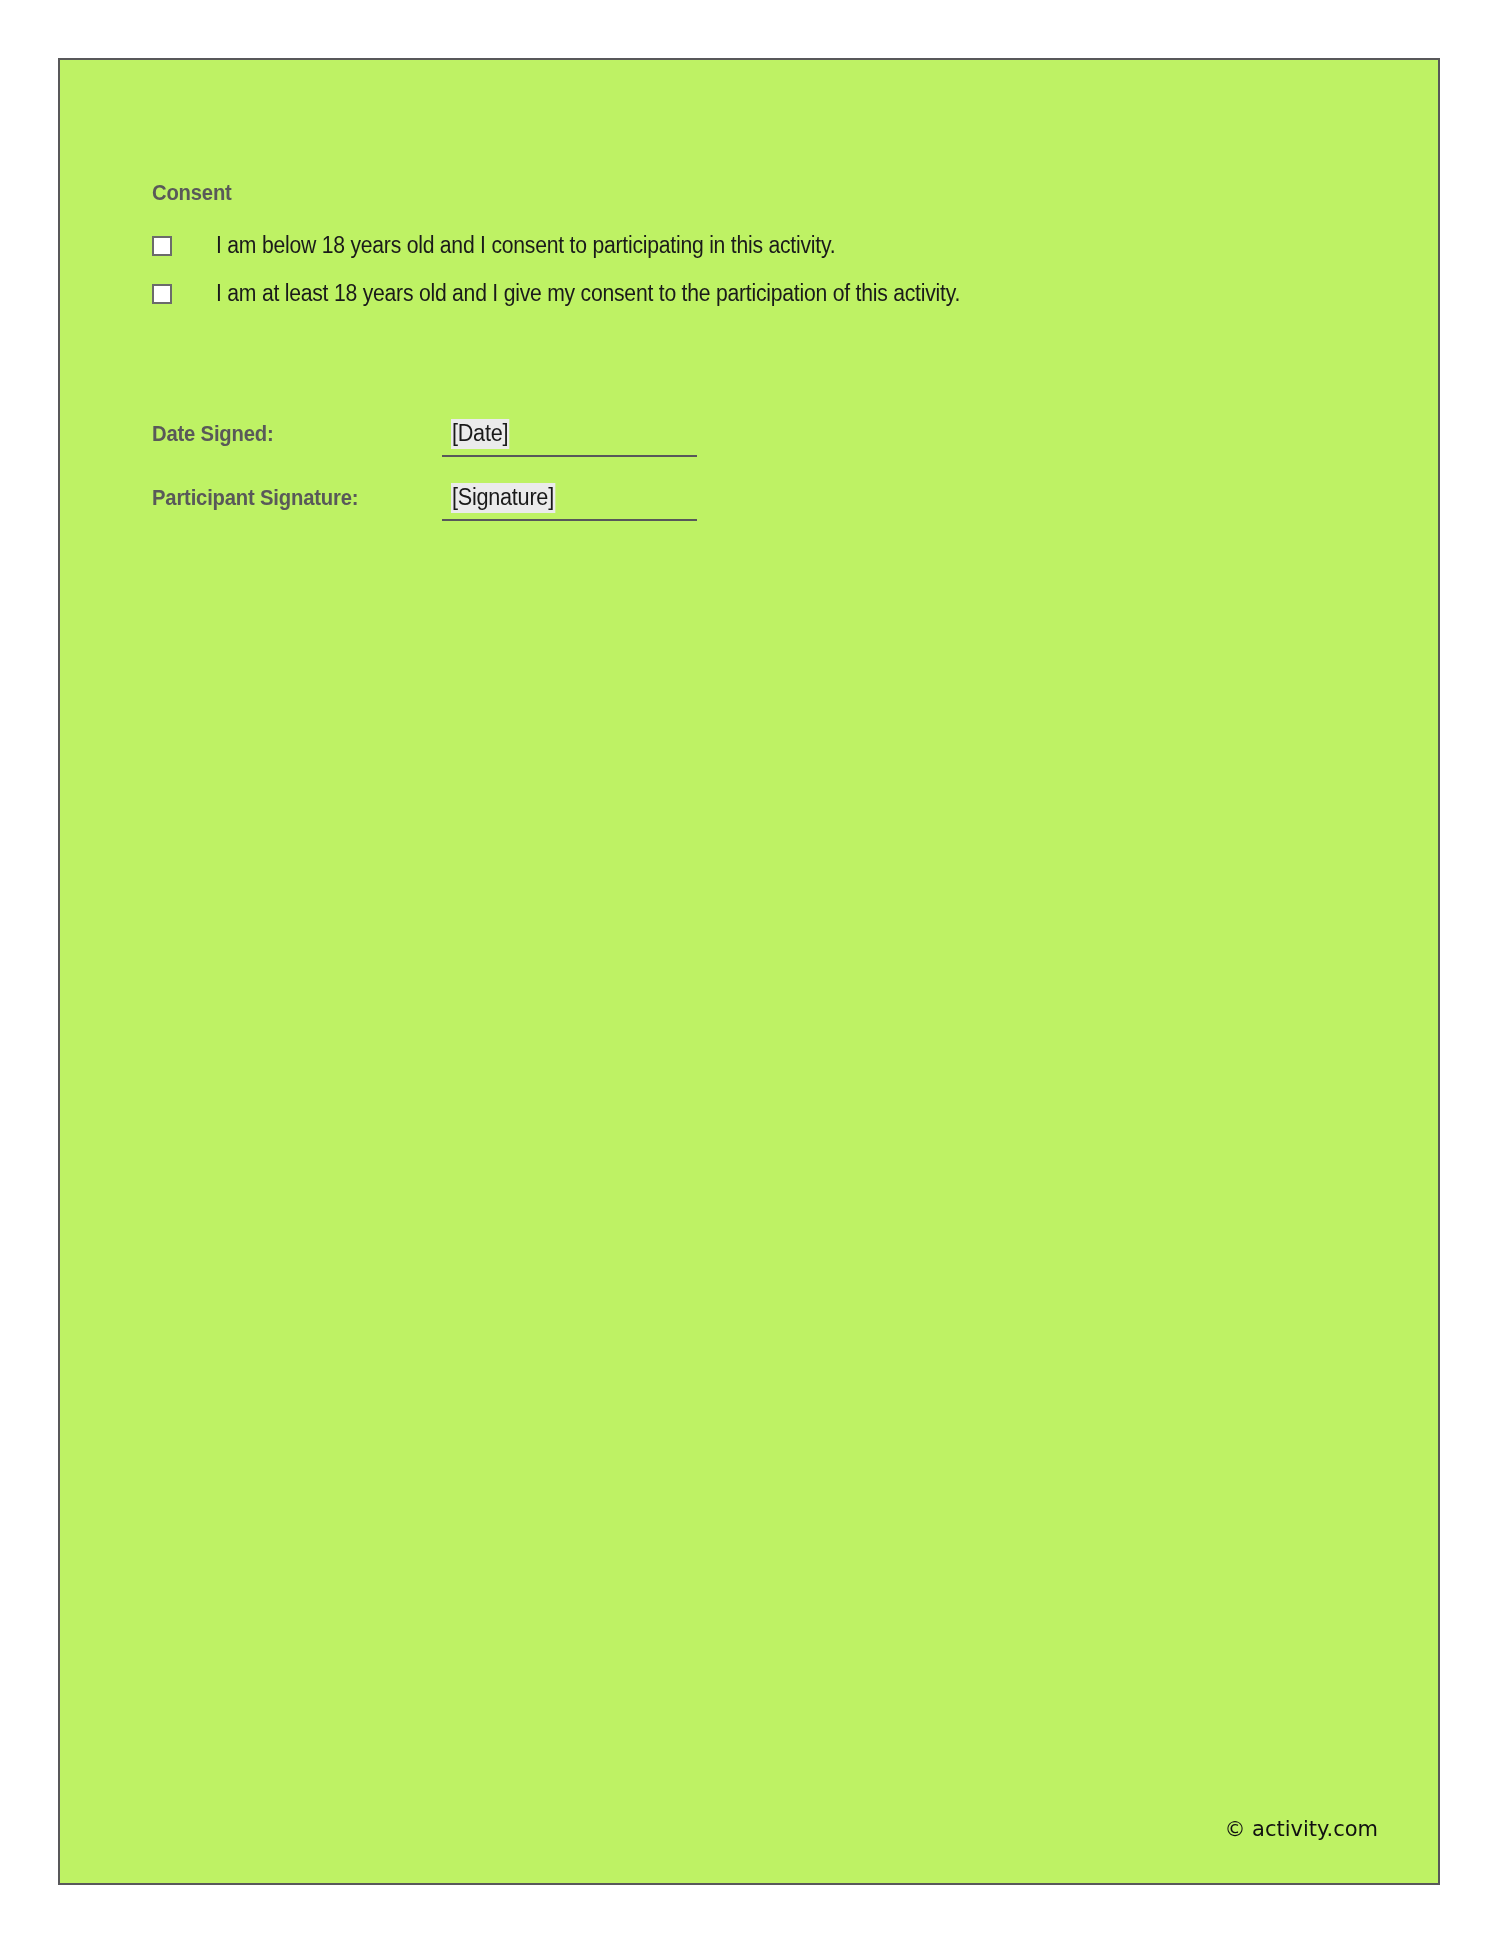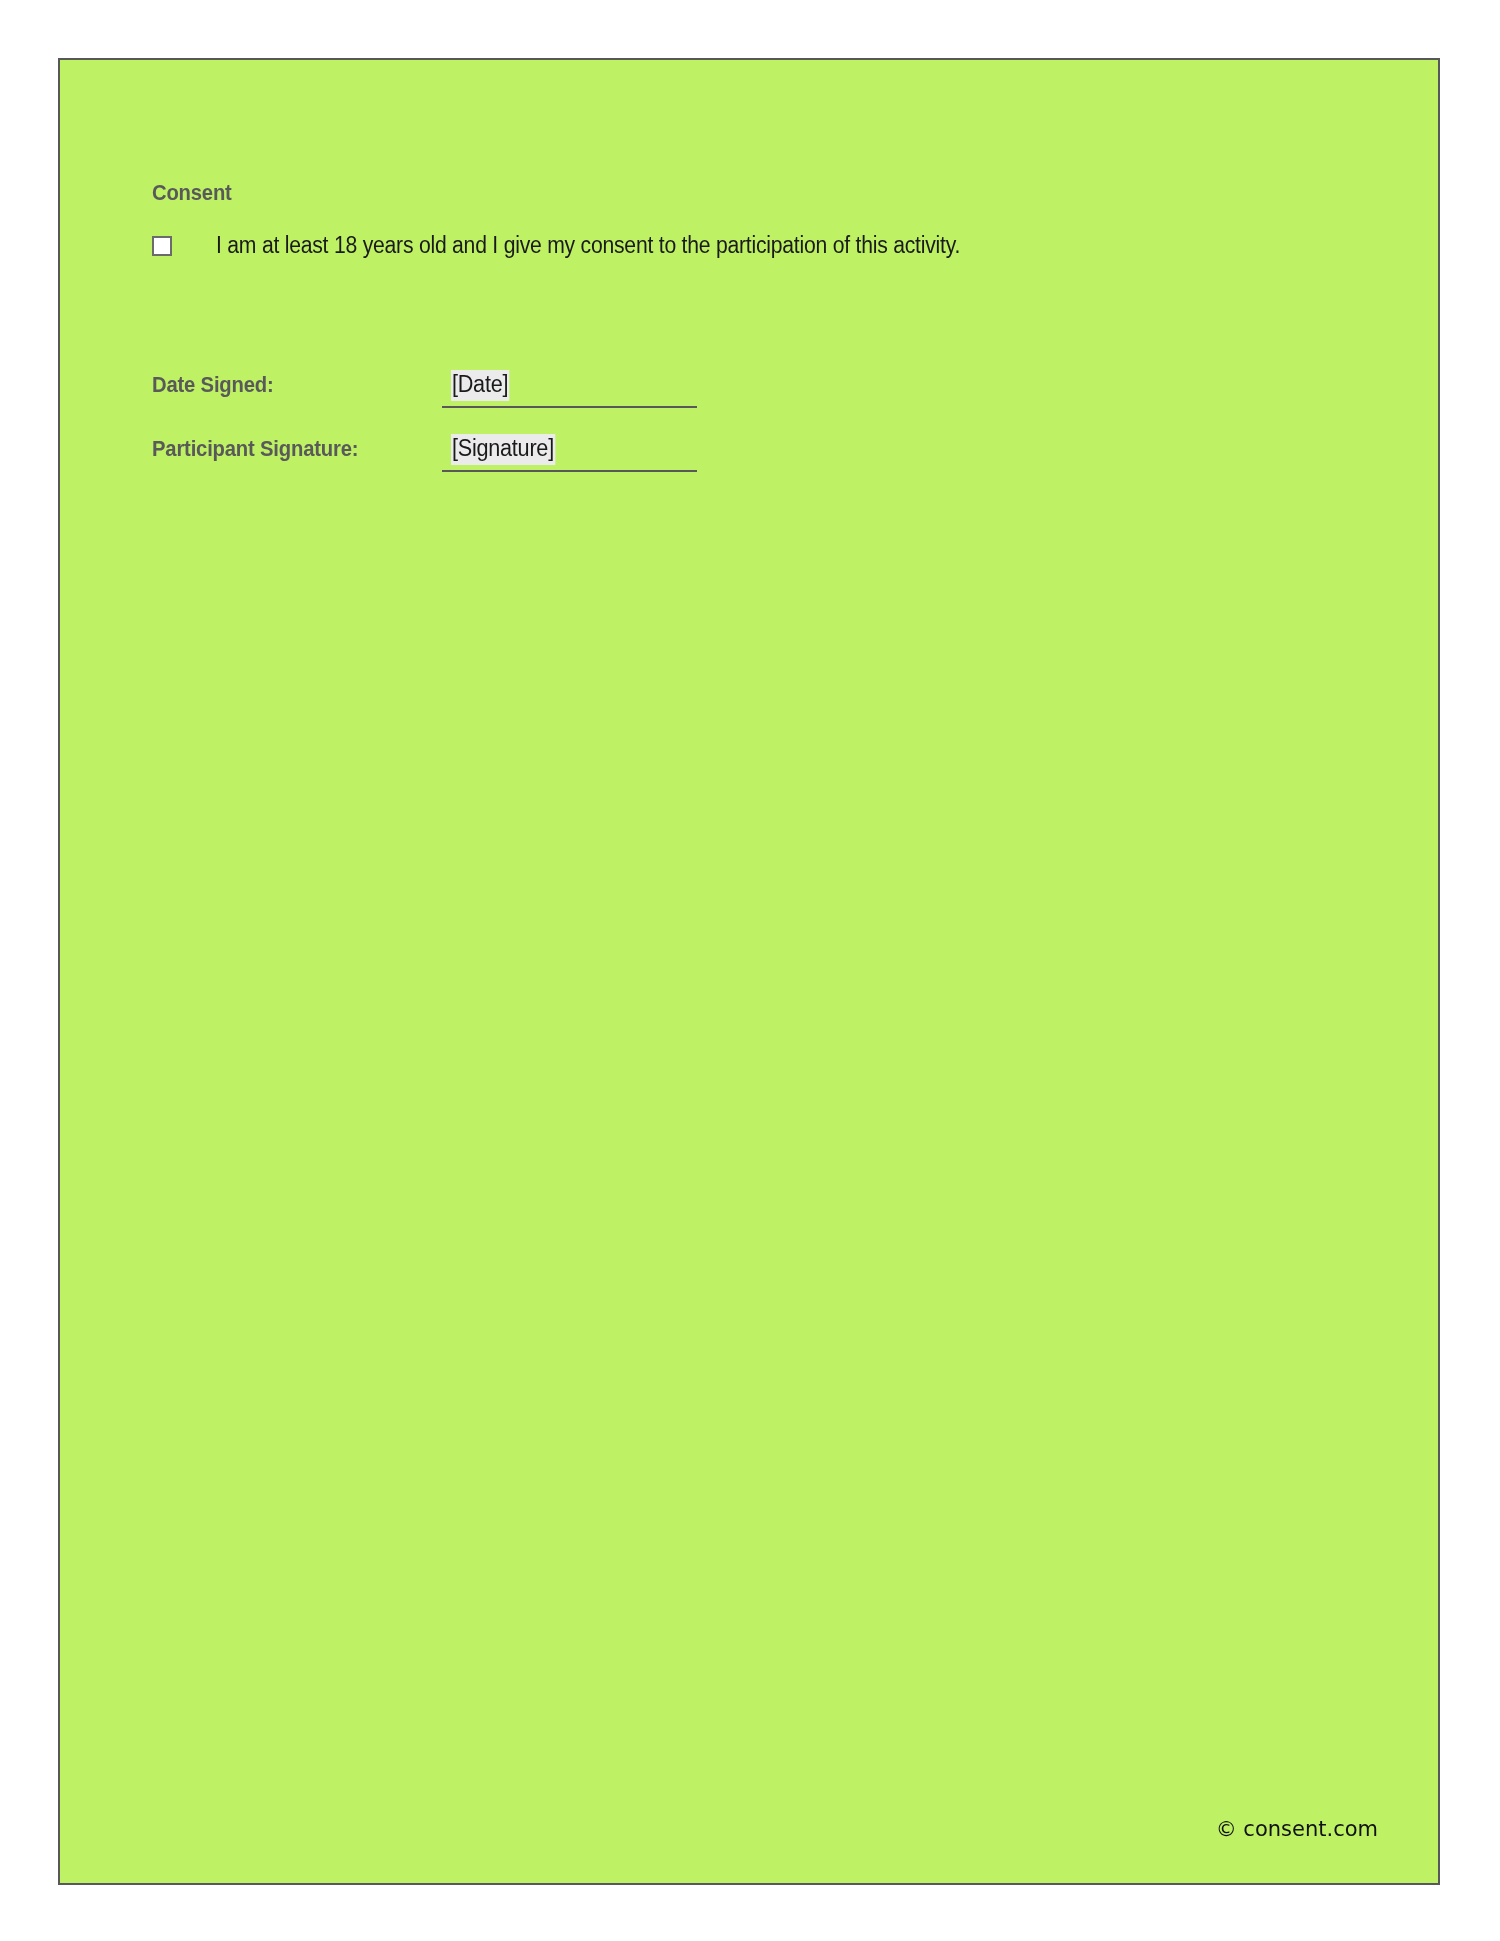--- a/index.html
+++ b/index.html
@@ -175,20 +175,24 @@
 <div id="page-sheet">
 
   <div id="doc-body">
 
     <div id="consent-section">
 
       <div id="consent-heading-row">
         <div class="section-heading">Consent</div>
       </div>
 
+      <div class="consent-row">
+        <span class="checkbox-box"></span>
+        <span class="consent-text">I am below 18 years old and I consent to participating in this activity.</span>
+      </div>
 
       <div class="consent-row">
         <span class="checkbox-box"></span>
         <span class="consent-text">I am at least 18 years old and I give my consent to the participation of this activity.</span>
       </div>
 
     </div>
 
 
     <div id="signature-section">
@@ -204,15 +208,15 @@
         <span class="field-label sig-label">Participant Signature:</span>
         <span class="sig-line-wrap">
           <span class="sig-placeholder">[Signature]</span>
         </span>
       </div>
 
     </div>
 
   </div>
 
-  <div id="footer-credit">© consent.com</div>
+  <div id="footer-credit">© activity.com</div>
 
 </div>
 
 </body></html>

